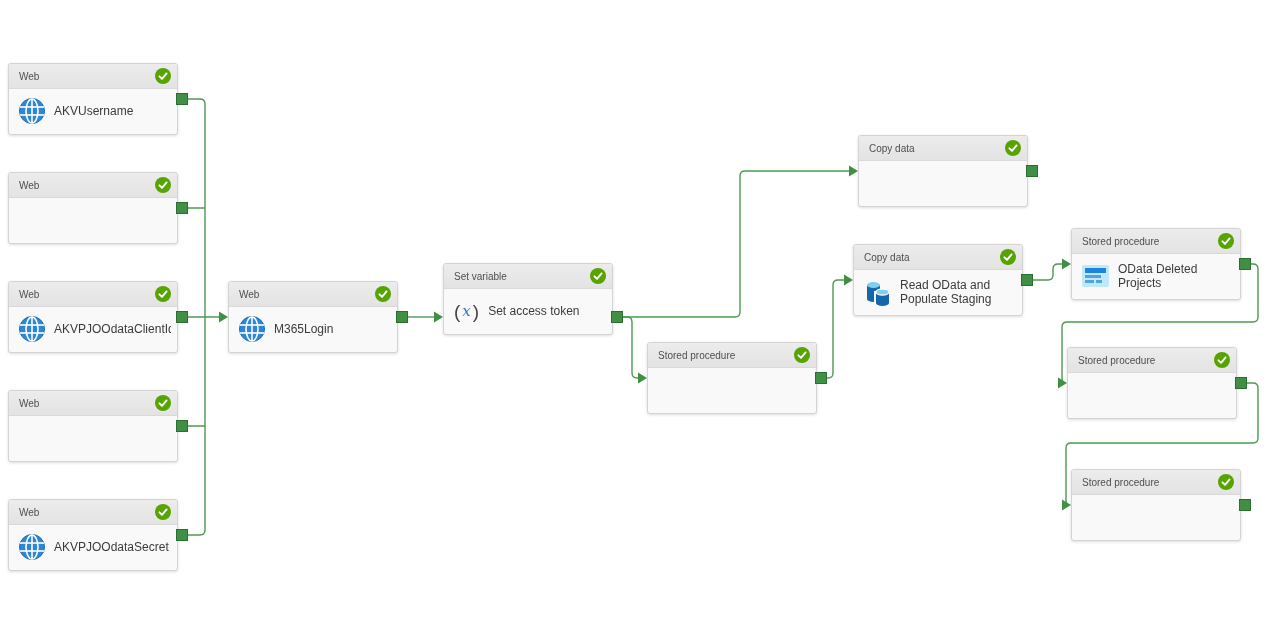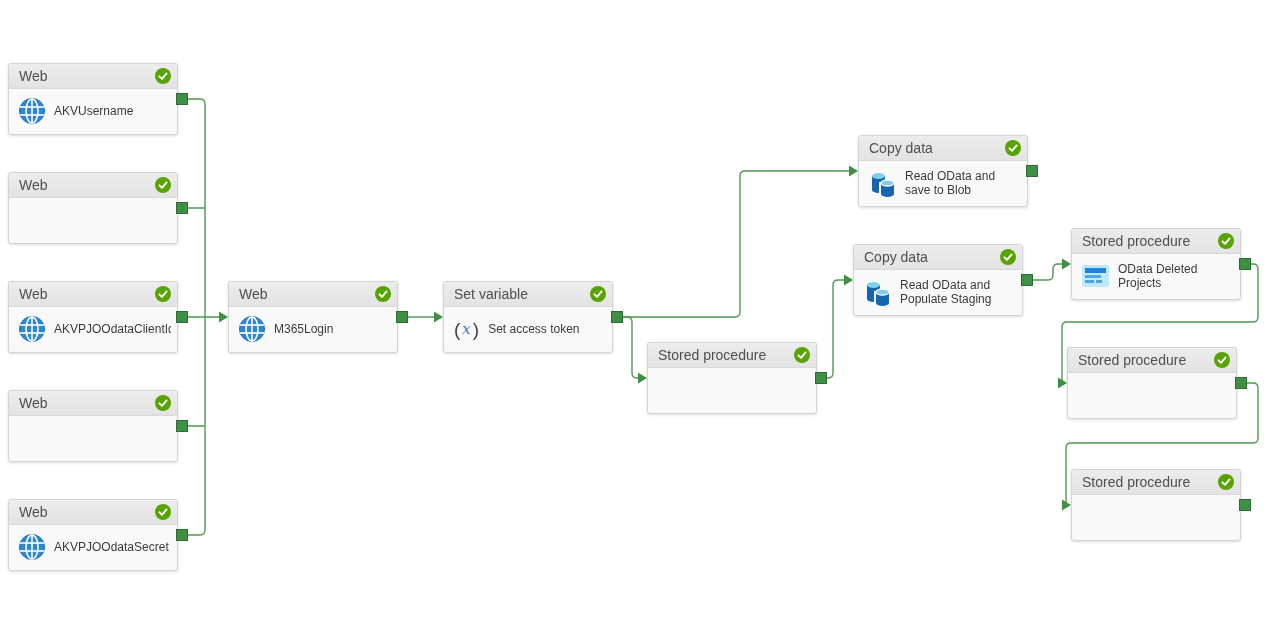--- a/index.html
+++ b/index.html
@@ -12,21 +12,21 @@
     position:absolute;width:170px;height:72px;background:#f9f9f9;
     border:1px solid #d4d4d4;border-radius:3px;box-sizing:border-box;
     box-shadow:0 1px 3px rgba(0,0,0,0.14);z-index:1;
   }
   .node-header{
     height:25px;background:linear-gradient(#ececec,#e3e3e3);
     border-bottom:1px solid #d9d9d9;border-radius:3px 3px 0 0;
     display:flex;align-items:center;padding:0 6px 0 10px;box-sizing:border-box;
   }
   .type-label{
-    flex:1;font-size:14px;color:#4f4f4f;white-space:nowrap;overflow:hidden;
+    flex:1;font-size:10px;color:#4f4f4f;white-space:nowrap;overflow:hidden;
   }
   .status{width:16px;height:16px;display:block;flex:0 0 16px;}
   .node-body{
     height:44px;display:flex;align-items:center;gap:9px;
     padding:0 6px 0 10px;box-sizing:border-box;
   }
   .act-icon{flex:0 0 auto;display:flex;align-items:center;}
   .act-label{
     font-size:12px;line-height:14px;color:#3b3b3b;
     overflow:hidden;max-height:42px;
@@ -202,21 +202,21 @@
         </svg>
     </div>
     <div class="node-body">
       <svg class="act-icon" width="26" height="26" viewBox="0 0 26 26">
           <use href="#ic-globe"></use>
         </svg>
       <span class="act-label">M365Login</span>
     </div>
   </div>
 
-  <div class="node" style="left:443px;top:281px">
+  <div class="node" style="left:443px;top:263px">
     <div class="node-header">
       <span class="type-label">Set variable</span>
       <svg class="status" viewBox="0 0 16 16">
           <use href="#ic-check"></use>
         </svg>
     </div>
     <div class="node-body">
       <span class="act-icon var-icon">
           <span class="paren">(</span>
           <span class="vx">x</span>
@@ -235,39 +235,33 @@
     </div>
   </div>
 
   <div class="node" style="left:858px;top:135px">
     <div class="node-header">
       <span class="type-label">Copy data</span>
       <svg class="status" viewBox="0 0 16 16">
           <use href="#ic-check"></use>
         </svg>
     </div>
+  </div>
+
+  <div class="node" style="left:853px;top:244px">
+    <div class="node-header">
+      <span class="type-label">Copy data</span>
+      <svg class="status" viewBox="0 0 16 16">
+          <use href="#ic-check"></use>
+        </svg>
+    </div>
     <div class="node-body">
       <svg class="act-icon" width="27" height="27" viewBox="0 0 27 27">
           <use href="#ic-copy"></use>
         </svg>
-      <span class="act-label">Read OData and save to Blob</span>
-    </div>
-  </div>
-
-  <div class="node" style="left:853px;top:244px">
-    <div class="node-header">
-      <span class="type-label">Copy data</span>
-      <svg class="status" viewBox="0 0 16 16">
-          <use href="#ic-check"></use>
-        </svg>
-    </div>
-    <div class="node-body">
-      <svg class="act-icon" width="27" height="27" viewBox="0 0 27 27">
-          <use href="#ic-copy"></use>
-        </svg>
       <span class="act-label">Read OData and Populate Staging</span>
     </div>
   </div>
 
   <div class="node" style="left:1071px;top:228px">
     <div class="node-header">
       <span class="type-label">Stored procedure</span>
       <svg class="status" viewBox="0 0 16 16">
           <use href="#ic-check"></use>
         </svg>

